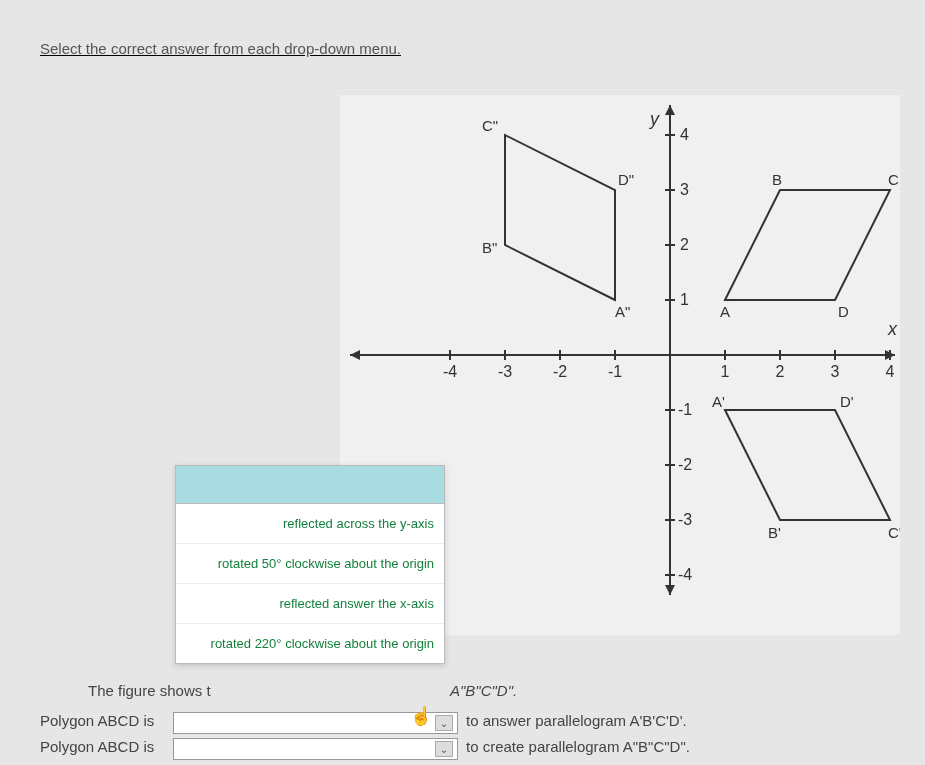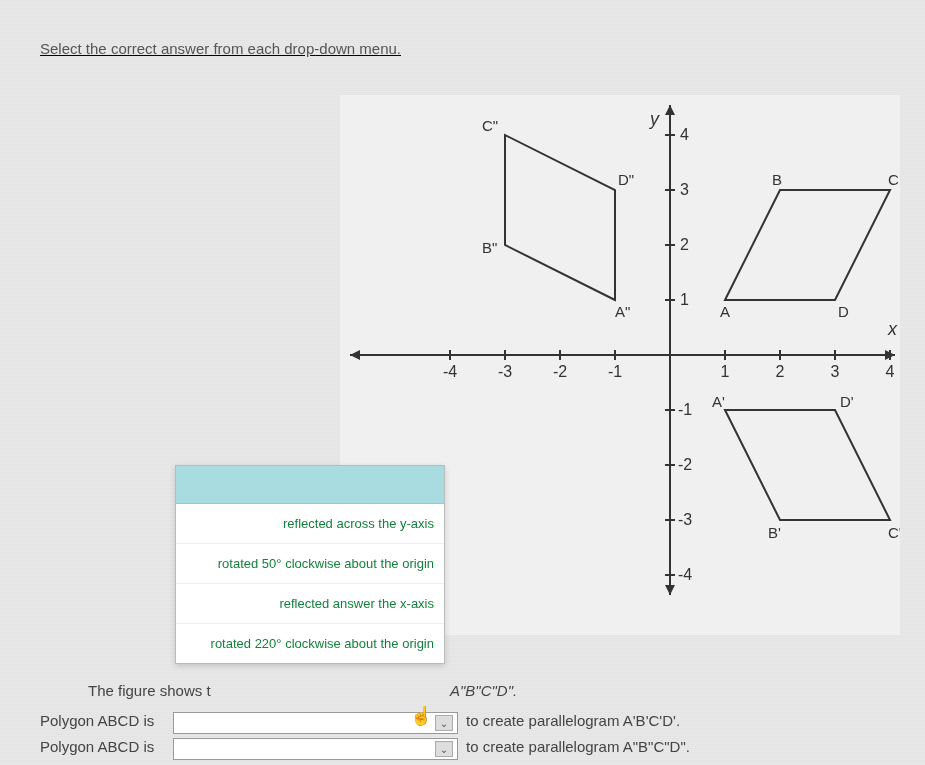--- a/index.html
+++ b/index.html
@@ -197,21 +197,21 @@
   <div class="bottom-text line-1">The figure shows t</div>
   <div class="bottom-text line-1b italic-math">A"B"C"D".</div>
 
   <div class="bottom-text line-2">
     <span>Polygon ABCD is</span>
   </div>
   <div class="select-box select-1">
     <div class="select-arrow">⌄</div>
   </div>
   <div class="bottom-text line-2b">
-    <span>to create parallelogram A'B'C'D'.</span>
+    <span>to answer parallelogram A'B'C'D'.</span>
   </div>
 
   <div class="bottom-text line-3">
     <span>Polygon ABCD is</span>
   </div>
   <div class="select-box select-2">
     <div class="select-arrow">⌄</div>
   </div>
   <div class="bottom-text line-3b">
     <span>to create parallelogram A"B"C"D".</span>

